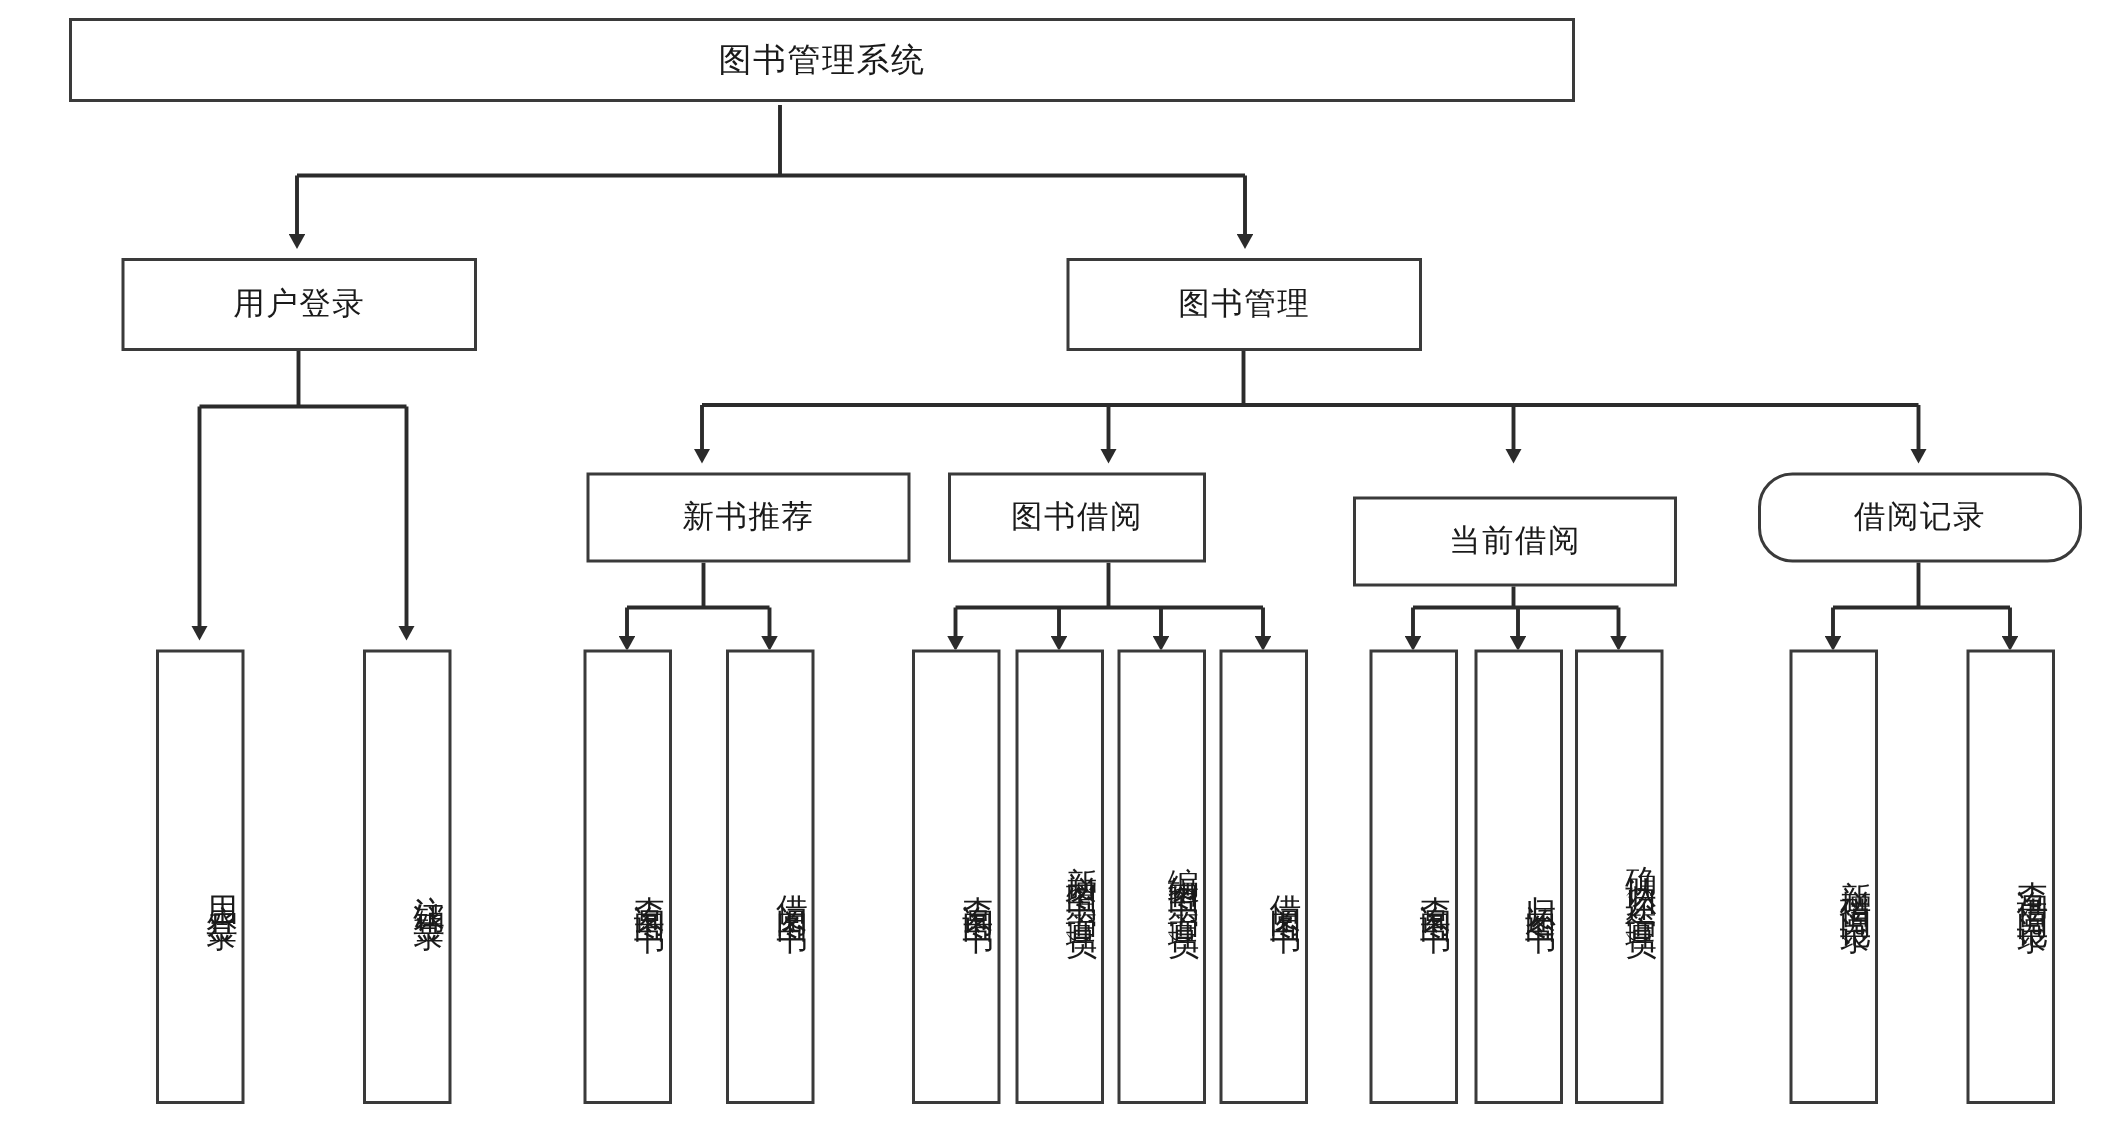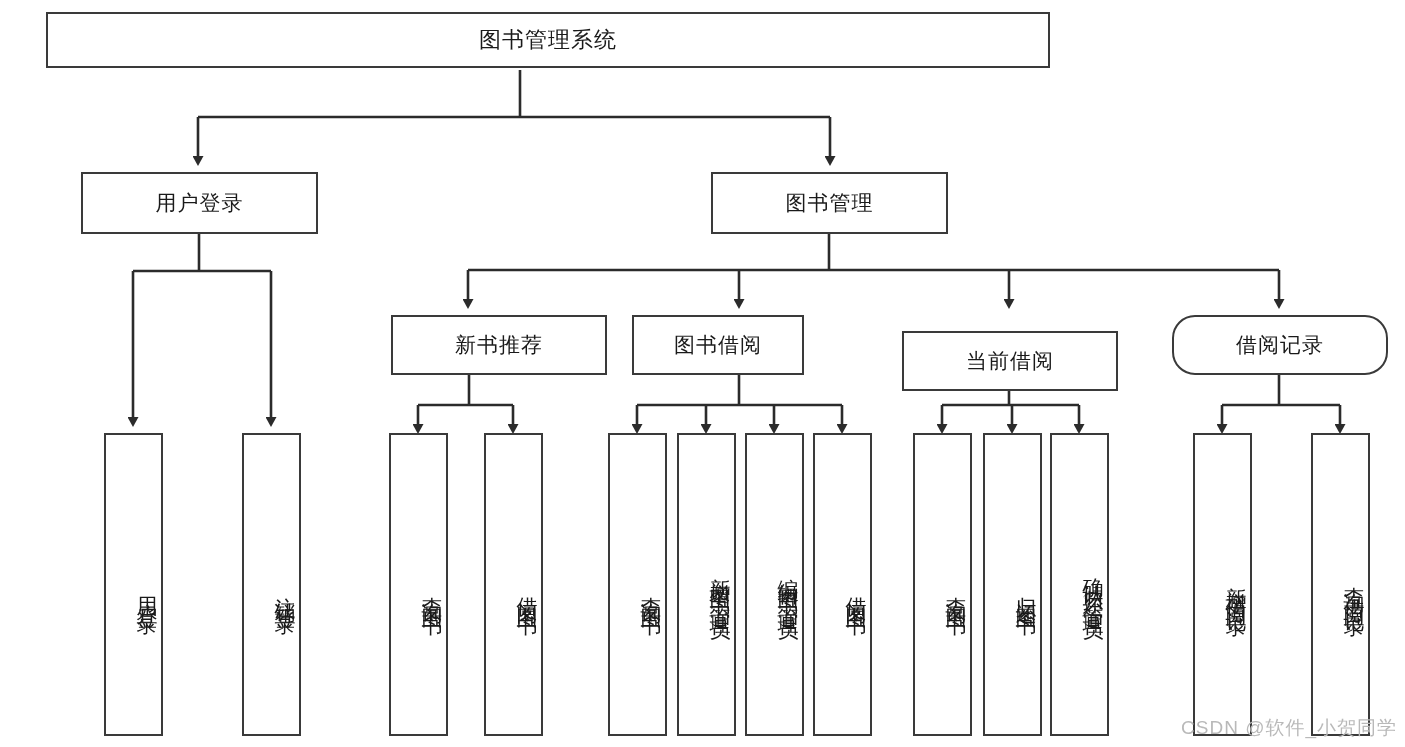--- a/index.html
+++ b/index.html
@@ -201,15 +201,14 @@
   </div>
 
   <div class="node vertical tall-text" style="left:1193px; top:433px; width:59px; height:303px;">
     <span class="vtext">新增借阅记录</span>
   </div>
 
   <div class="node vertical tall-text" style="left:1311px; top:433px; width:59px; height:303px;">
     <span class="vtext">查询借阅记录</span>
   </div>
 
-  <div class="watermark">CSDN @软件_小贺同学</div>
 
 </div>
 
 </body></html>

